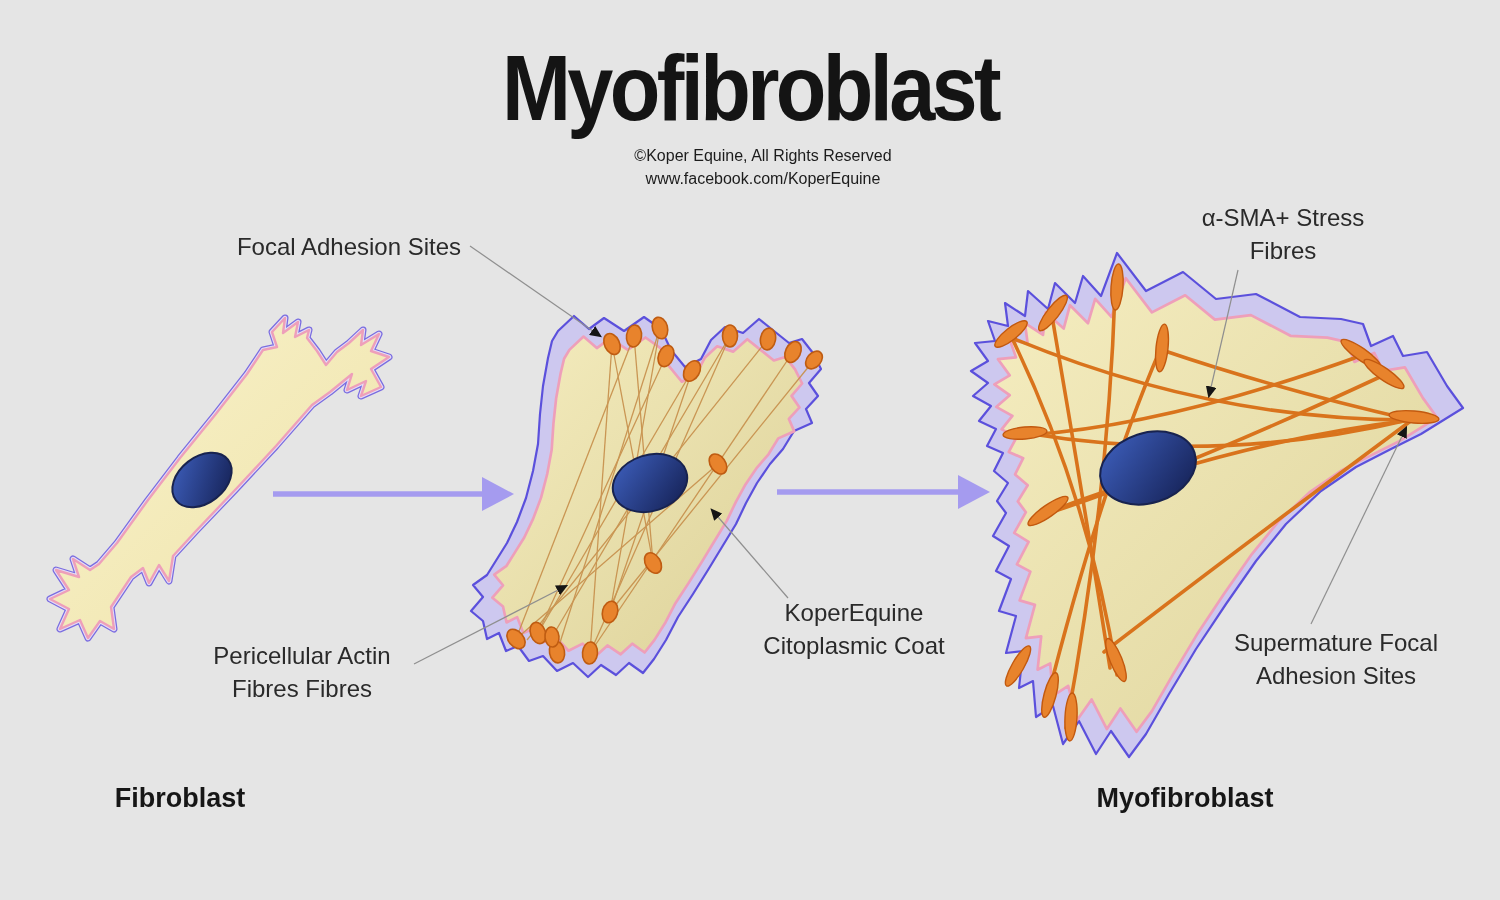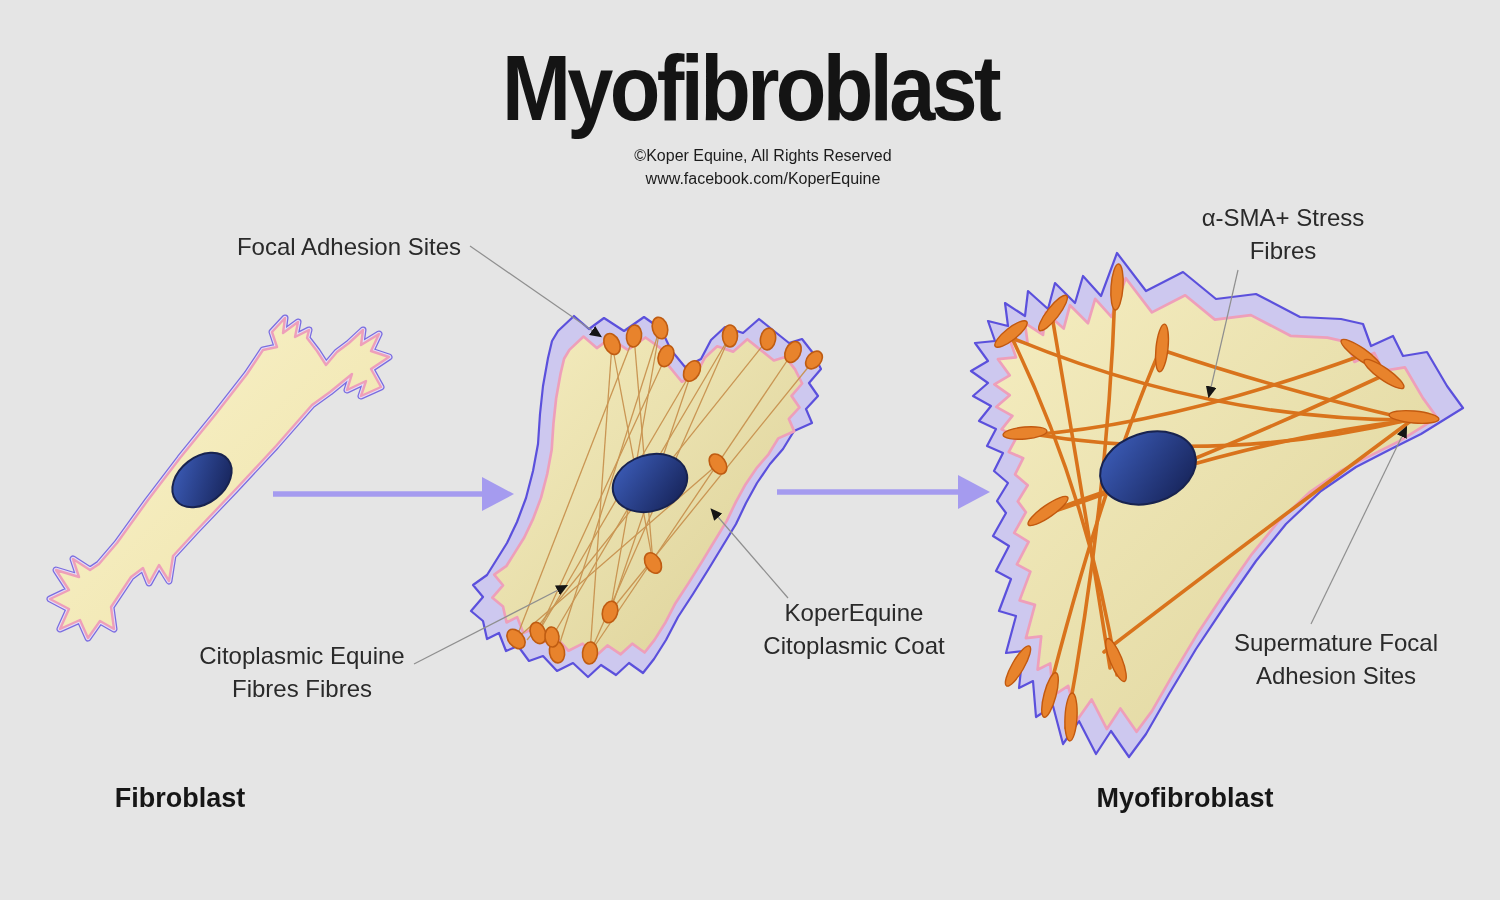--- a/index.html
+++ b/index.html
@@ -208,21 +208,21 @@
   <div class="abs anno center-x" style="left:343px;top:230px;margin-left:6px;">
     <div>Focal Adhesion Sites</div>
   </div>
 
   <div class="abs anno center-x" style="left:1283px;top:201px;">
     <div>α-SMA+ Stress</div>
     <div>Fibres</div>
   </div>
 
   <div class="abs anno center-x" style="left:302px;top:639px;">
-    <div>Citoplasmic Equine</div>
+    <div>Pericellular Actin</div>
     <div>Fibres Fibres</div>
   </div>
 
   <div class="abs anno center-x" style="left:854px;top:596px;">
     <div>KoperEquine</div>
     <div>Citoplasmic Coat</div>
   </div>
 
   <div class="abs anno center-x" style="left:1336px;top:626px;">
     <div>Supermature Focal</div>

